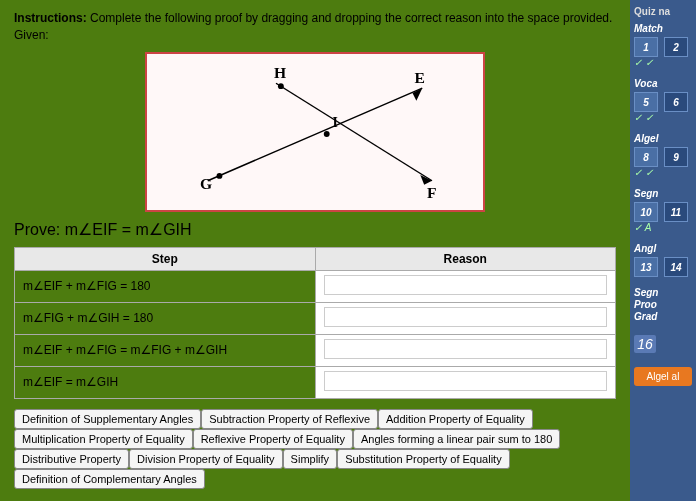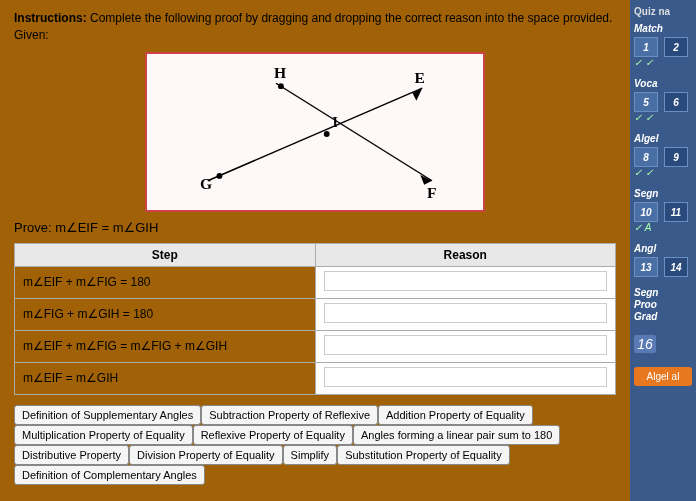--- a/index.html
+++ b/index.html
@@ -9,21 +9,21 @@
       background: #f0f0f0;
       display: flex;
       width: 696px;
       height: 501px;
       overflow: hidden;
     }
 
     .main-content {
       flex: 1;
       padding: 10px 14px;
-      background: #a16207;
+      background: #4d7c0f;
       overflow-y: auto;
       max-width: 630px;
     }
 
     .sidebar {
       width: 66px;
       background: #3a5a8c;
       padding: 6px 4px;
       display: flex;
       flex-direction: column;
@@ -52,21 +52,21 @@
       overflow: hidden;
     }
 
     
     .diagram-container svg {
       width: 100%;
       height: 100%;
     }
 
     .prove-text {
-      font-size: 13px;
+      font-size: 16px;
       margin-bottom: 8px;
     }
 
     
     .proof-table {
       width: 100%;
       border-collapse: collapse;
       margin-bottom: 10px;
       font-size: 12px;
     }

